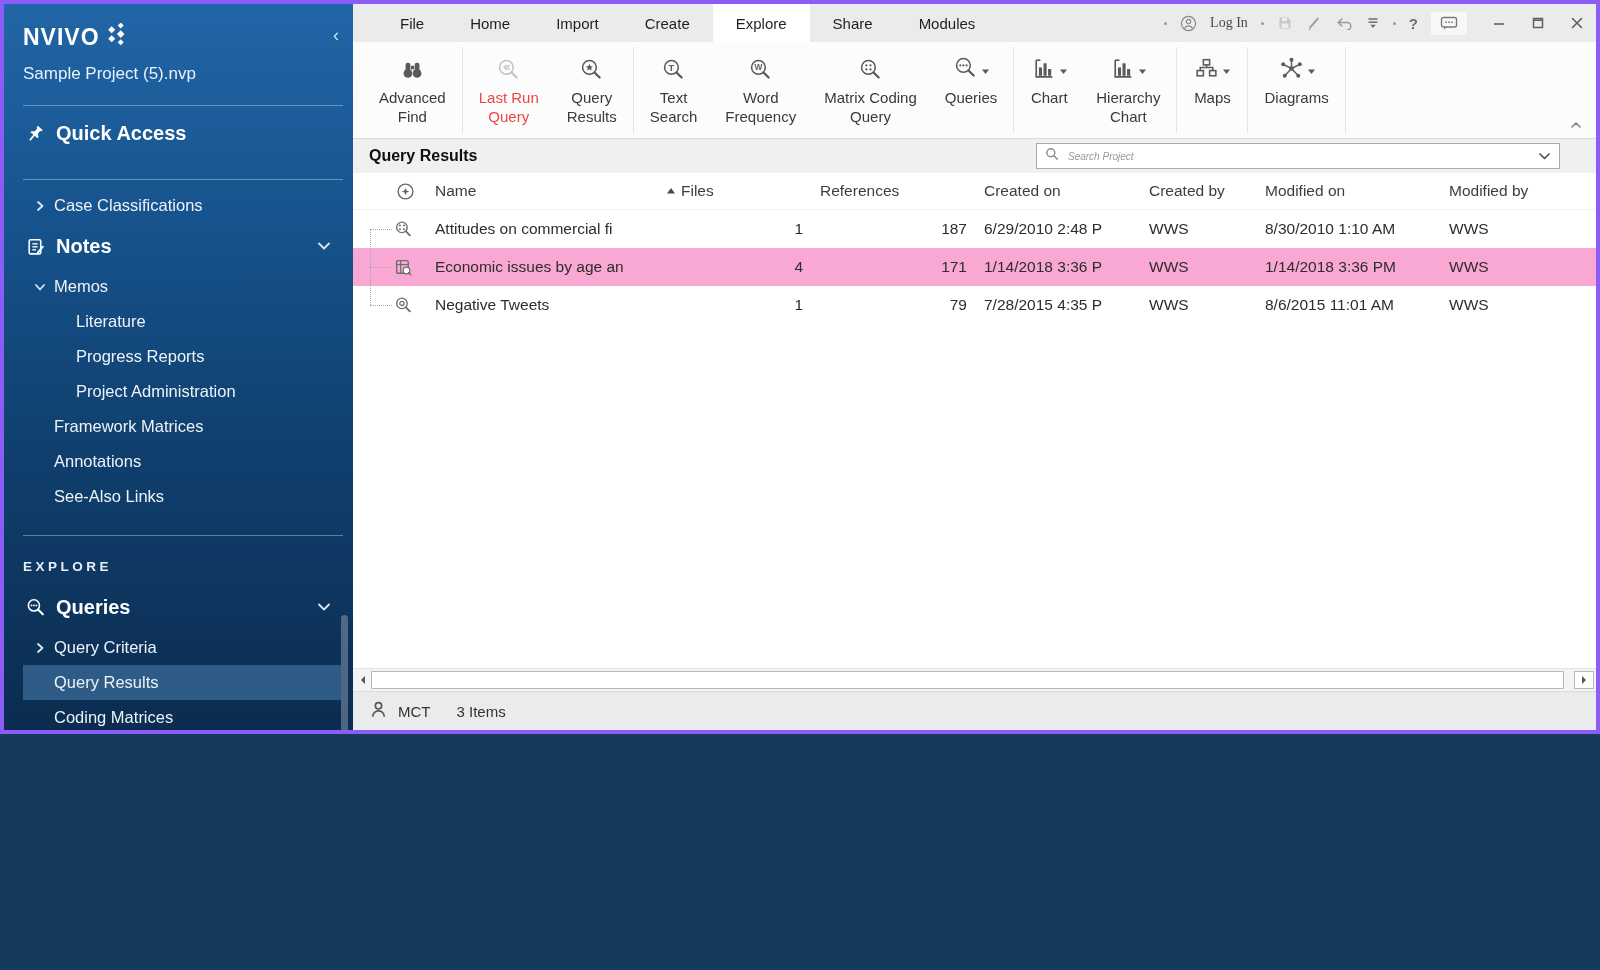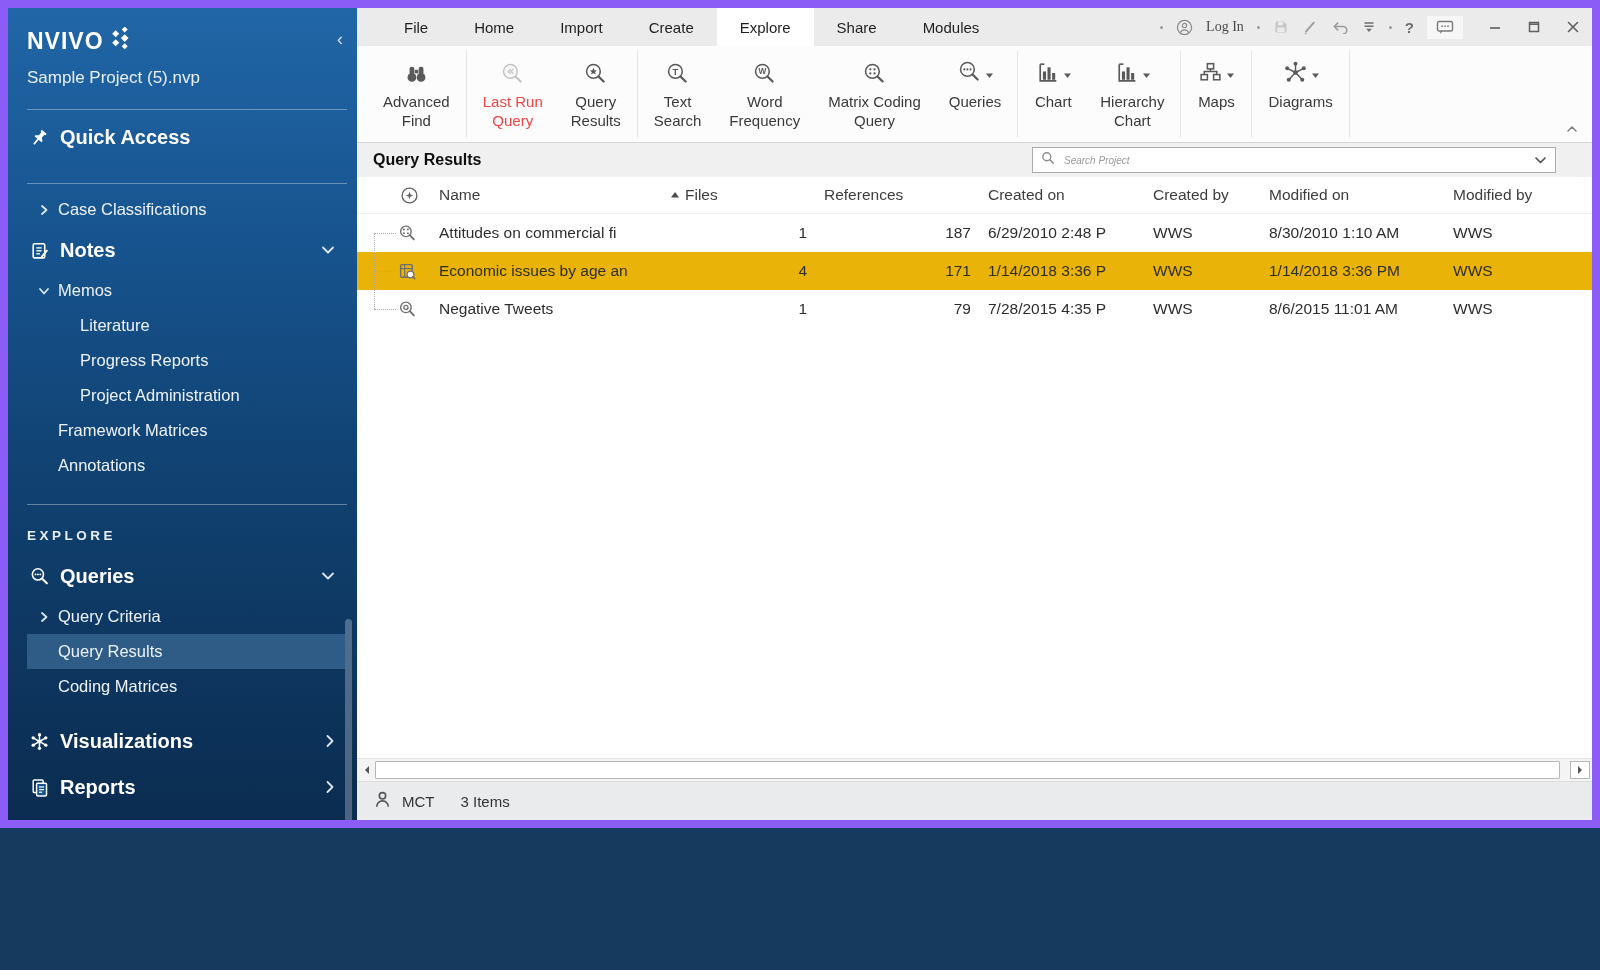--- a/index.html
+++ b/index.html
@@ -1,17 +1,17 @@
 <!DOCTYPE html>
 <html><head>
 <meta charset="utf-8">
 <style>
   html,body{margin:0;padding:0;background:#163a5e;}
   body{width:1600px;height:970px;font-family:"Liberation Sans",sans-serif;-webkit-font-smoothing:antialiased;}
-  .window{width:1600px;height:828px;box-sizing:border-box;border:8px solid #8b5cf6;display:flex;background:#fff;}
+  .window{width:1600px;height:734px;box-sizing:border-box;border:4px solid #8b5cf6;display:flex;background:#fff;}
 
   
   .sidebar{width:349px;flex:none;position:relative;color:#fff;overflow:hidden;
     background:linear-gradient(180deg,#2166a7 0%,#17548f 28%,#10406f 60%,#0b2c50 100%);}
   .side-top{padding:18px 12px 0 19px;position:relative;}
   .logo-row{display:flex;align-items:center;height:30px;}
   .logo-text{font-size:23px;letter-spacing:1px;font-weight:600;color:#fff;}
   .logo-mark{margin-left:6px;}
   .side-collapse{position:absolute;right:14px;top:22px;color:#cfe0ef;font-size:18px;line-height:1;cursor:default;}
   .project-name{font-size:17px;color:#eaf1f8;margin-top:12px;font-weight:400;}
@@ -61,21 +61,21 @@
     border:1px solid #ababab;display:flex;align-items:center;padding:0 8px;cursor:text;}
   .search-ph{font-style:italic;color:#9a9a9a;font-size:10px;margin-left:9px;flex:1;}
 
   .table-area{flex:1;background:#fff;overflow:hidden;display:flex;flex-direction:column;}
   .grid{display:grid;grid-template-columns:82px 229px 151px 164px 165px 116px 184px 1fr;align-items:center;}
   .thead{height:36px;font-size:15.5px;color:#3d3d3d;border-bottom:1px solid #f0f0f0;flex:none;}
   .th{display:flex;align-items:center;}
   .th.pl{padding-left:5px;}
   .rows{position:relative;flex:none;}
   .trow{height:38px;font-size:15.5px;color:#2d2d2d;cursor:default;}
-  .trow.alt{background:#eab308;}
+  .trow.alt{background:#f9a8d4;}
   .cell-ic{margin-left:41px;display:flex;align-items:center;}
   .num{text-align:right;padding-right:12px;}
   .pl{padding-left:5px;}
   .hdr-expand{margin-left:43px;display:flex;align-items:center;}
   .sort-arrow{margin:0 5px 0 2px;display:flex;align-items:center;}
   .tree-v{position:absolute;left:17px;top:19px;height:76px;border-left:1px dotted #a9a9a9;}
   .tree-h{position:absolute;left:17px;width:22px;border-top:1px dotted #a9a9a9;}
 
   .hscroll{height:22px;flex:none;border-top:1px solid #e2e2e2;background:#f4f4f4;display:flex;align-items:center;padding:0 2px;}
   .hs-btn{width:16px;height:18px;display:flex;align-items:center;justify-content:center;cursor:default;}
@@ -168,20 +168,23 @@
         <span>Progress Reports</span>
       </div>
     <div class="nav-row l2">
         <span>Project Administration</span>
       </div>
     <div class="nav-row l1 nochev">
         <span>Framework Matrices</span>
       </div>
     <div class="nav-row l1 nochev">
         <span>Annotations</span>
+      </div>
+    <div class="nav-row l1 nochev">
+        <span>See-Also Links</span>
       </div>
 
 
     <div class="side-divider"></div>
     <div class="explore-hdr">EXPLORE</div>
 
     <div class="nav-row hdr">
       <span class="nav-ic">
         <svg width="21" height="21" viewBox="0 0 20 20">
           <circle cx="8.5" cy="8" r="5.3" fill="none" stroke="#ffffff" stroke-width="1.5"></circle>

